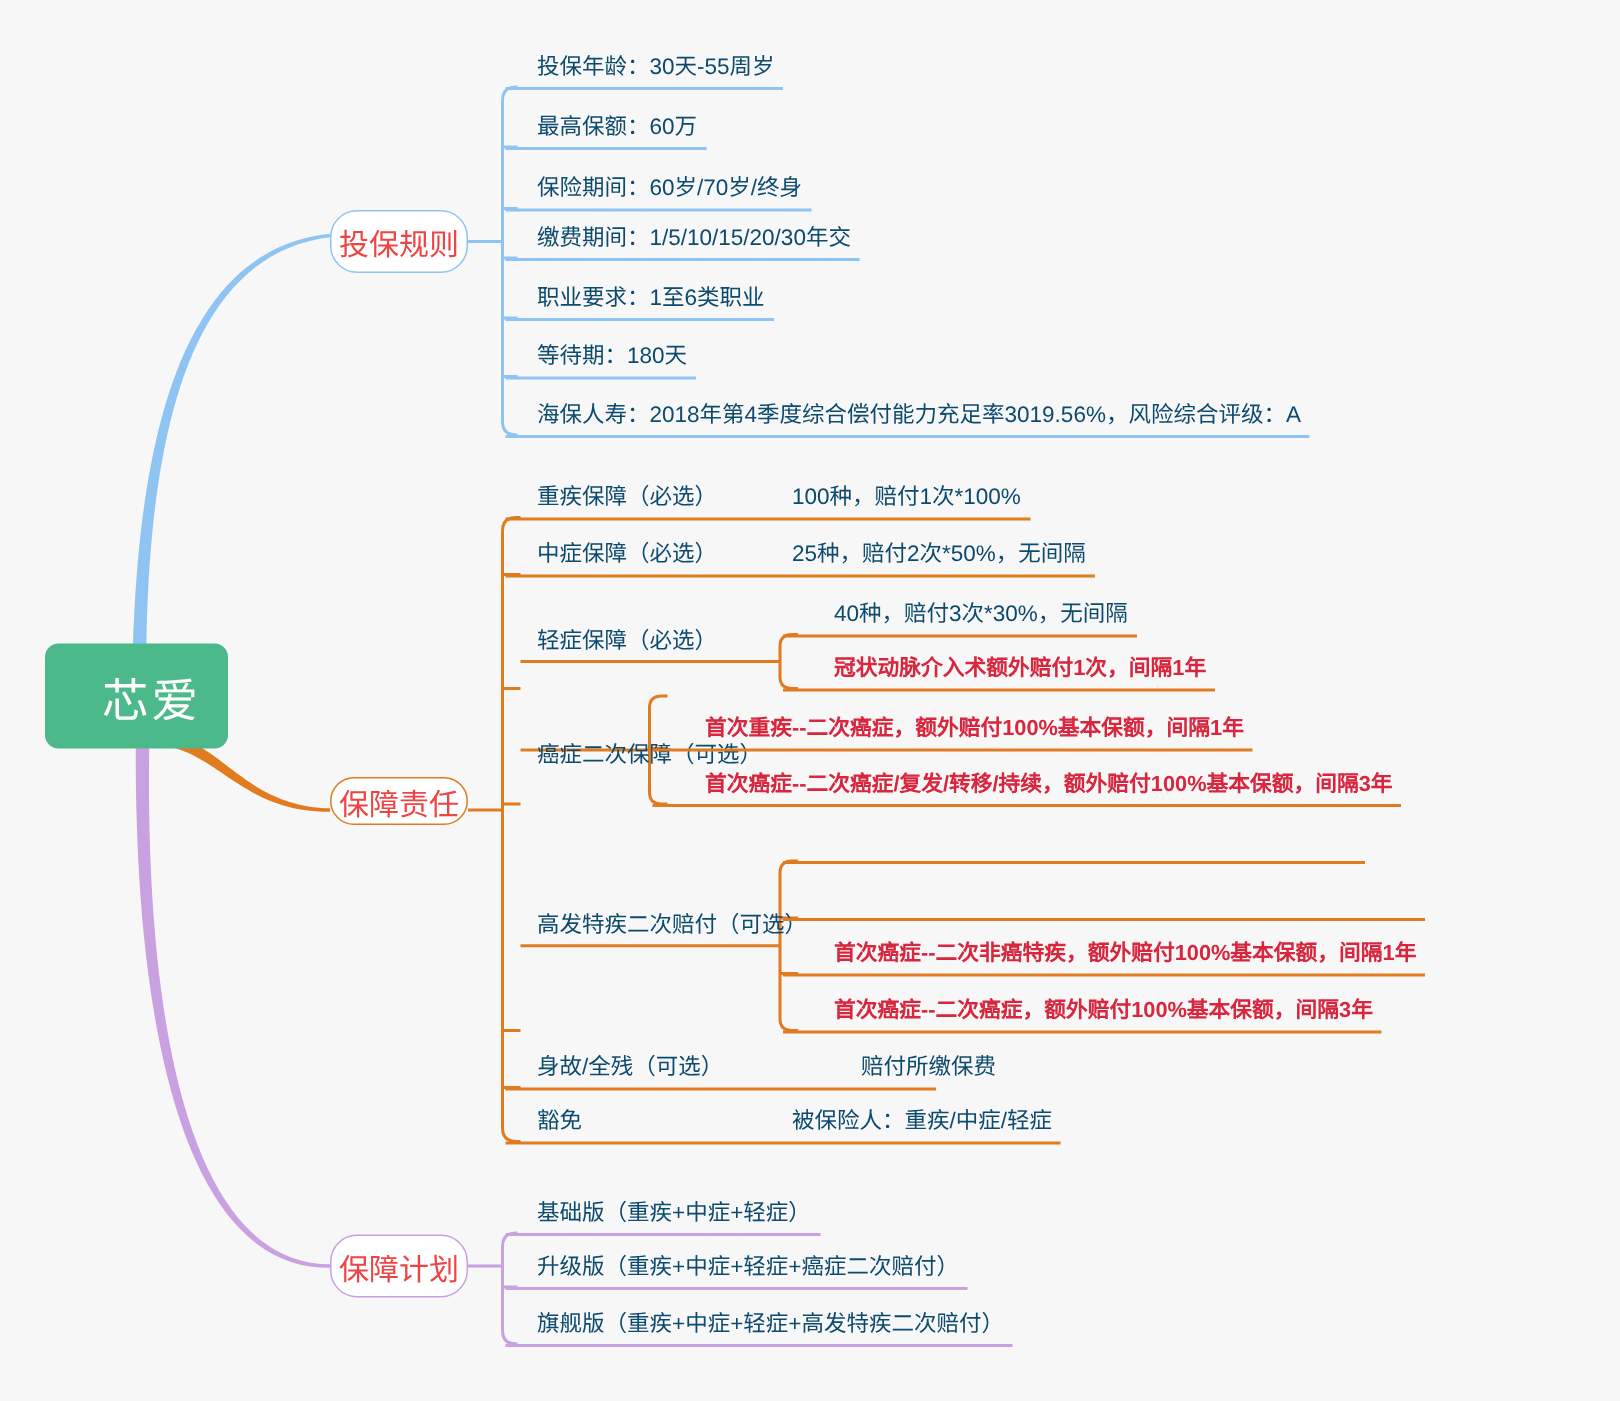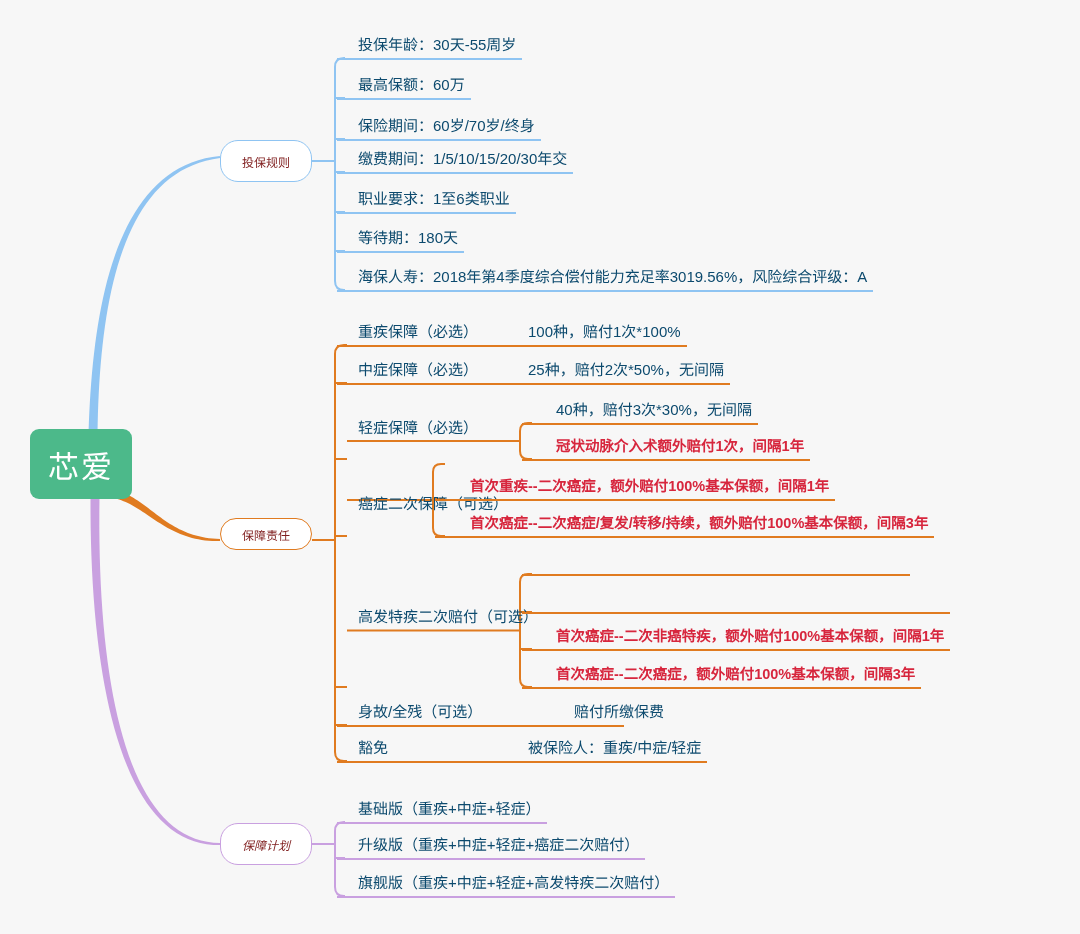--- a/index.html
+++ b/index.html
@@ -25,22 +25,22 @@
     white-space:nowrap;
   }
 
   
   .branch-node{
     position:absolute;
     display:flex;align-items:center;justify-content:center;
     background:#ffffff;
     border:1.6px solid #aaa;
     border-radius:18px;
-    font-size:12px;
-    color:#7f1d1d;
+    font-size:20px;
+    color:#ef4444;
     white-space:nowrap;
     box-sizing:border-box;
   }
 
   
   .leaf{
     position:absolute;
     white-space:nowrap;
     color:#0c4a6e;
     font-size:15px;
@@ -80,24 +80,24 @@
       <path d="M520 649 L532 649" stroke="#e07b20" stroke-width="2" fill="none"></path>
       <path d="M347 630.5 L520 630.5" stroke="#e07b20" stroke-width="2" fill="none"></path>
       <path d="M312 540 L335 540" stroke="#e07b20" stroke-width="2" fill="none"></path>
       <path d="M347 345 L344 345 Q335 345 335 354 L335 752 Q335 761 344 761 L347 761" stroke="#e07b20" stroke-width="2" fill="none" stroke-linecap="butt"></path>
       <path d="M335 383 L347 383" stroke="#e07b20" stroke-width="2" fill="none"></path>
       <path d="M335 459 L347 459" stroke="#e07b20" stroke-width="2" fill="none"></path>
       <path d="M335 536 L347 536" stroke="#e07b20" stroke-width="2" fill="none"></path>
       <path d="M335 687 L347 687" stroke="#e07b20" stroke-width="2" fill="none"></path>
       <path d="M335 725 L347 725" stroke="#e07b20" stroke-width="2" fill="none"></path>
     </svg>
-<div class="root-node" style="left: 30px; top: 429px; width: 102px; height: 70px; background: rgb(76, 185, 138); color: rgb(255, 255, 255);">芯爱</div>
+<div class="root-node" style="left: 30px; top: 429px; width: 102px; height: 70px; background: rgb(76, 185, 138); color: rgb(255, 255, 255); padding-left: 20px;">芯爱</div>
     <div class="branch-node" style="left: 220px; top: 140px; width: 92px; height: 42px; border-color: rgb(143, 196, 242);">投保规则</div>
     <div class="branch-node" style="left: 220px; top: 518px; width: 92px; height: 32px; border-color: rgb(224, 123, 32);">保障责任</div>
-    <div class="branch-node" style="left: 220px; top: 823px; width: 92px; height: 42px; border-color: rgb(201, 160, 224); font-style: italic;">保障计划</div>
+    <div class="branch-node" style="left: 220px; top: 823px; width: 92px; height: 42px; border-color: rgb(201, 160, 224);">保障计划</div>
     <div class="leaf" style="left: 358px; top: 35px;">投保年龄：30天-55周岁</div>
     <div class="uline" style="left: 337px; top: 58px; width: 185.375px; background: rgb(143, 196, 242);"></div>
     <div class="leaf" style="left: 358px; top: 75px;">最高保额：60万</div>
     <div class="uline" style="left: 337px; top: 98px; width: 133.688px; background: rgb(143, 196, 242);"></div>
     <div class="leaf" style="left: 358px; top: 116px;">保险期间：60岁/70岁/终身</div>
     <div class="uline" style="left: 337px; top: 139px; width: 203.719px; background: rgb(143, 196, 242);"></div>
     <div class="leaf" style="left: 358px; top: 149px;">缴费期间：1/5/10/15/20/30年交</div>
     <div class="uline" style="left: 337px; top: 172px; width: 236.266px; background: rgb(143, 196, 242);"></div>
     <div class="leaf" style="left: 358px; top: 189px;">职业要求：1至6类职业</div>
     <div class="uline" style="left: 337px; top: 212px; width: 178.688px; background: rgb(143, 196, 242);"></div>

